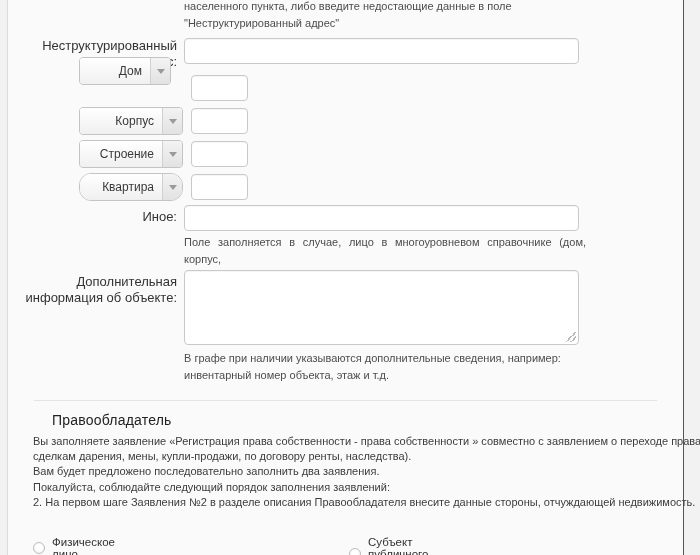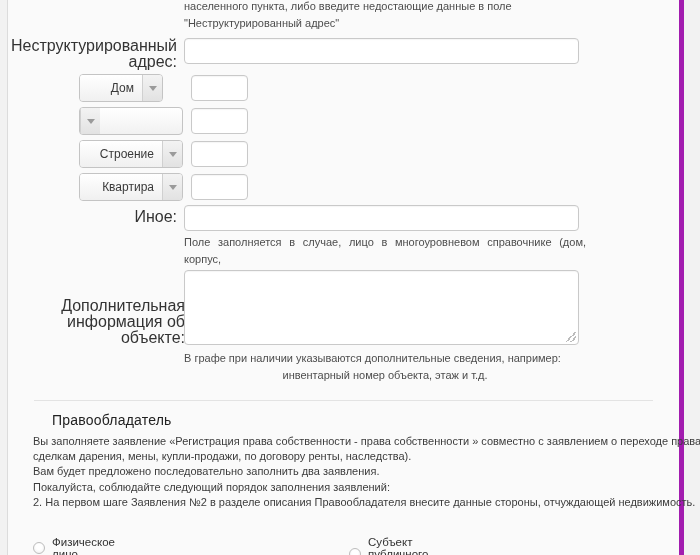--- a/index.html
+++ b/index.html
@@ -22,21 +22,21 @@
   }
   .gutter.left { left: 0; }
   .gutter.right { right: 0; width: 16px; }
 
   
   .panel {
     position: absolute;
     left: 7px; top: 0; width: 677px; height: 555px;
     background: #fafafa;
     border-left: 1px solid #dcdcdc;
-    border-right: 5px solid #a21caf;
+    border-right: 1px solid #a21caf;
   }
   .panel-inner {
     position: absolute; left: 0; top: 0; right: 0; bottom: 0;
     background: #fafafa;
   }
 
   
   .top-hint {
     position: absolute;
     left: 176px; top: -2px; width: 402px;
@@ -45,21 +45,21 @@
     text-align: justify;
   }
   .top-hint .l2 { text-align: left; }
 
   
   .row { position: absolute; }
 
   .lbl {
     position: absolute;
     text-align: right;
-    font-size: 16px;
+    font-size: 13px;
     line-height: 16px;
     color: #333;
   }
 
   .txtinput {
     position: absolute;
     background: #fff;
     border: 1px solid #c9c9c9;
     border-radius: 4px;
     box-shadow: inset 0 1px 1px rgba(0,0,0,.045);
@@ -98,21 +98,21 @@
     border-top: 5px solid #9a9a9a;
   }
 
   
   .hint {
     position: absolute;
     font-size: 11px; line-height: 17px;
     color: #4d4d4d;
     text-align: justify;
   }
-  .hint .last { text-align: center; }
+  .hint .last { text-align: left; }
 
   
   .tarea {
     position: absolute;
     background: #fff;
     border: 1px solid #c9c9c9;
     border-radius: 4px;
     box-shadow: inset 0 1px 1px rgba(0,0,0,.045);
   }
   .tarea .grip {
@@ -180,69 +180,70 @@
 
     <div class="row">
       <div class="lbl" style="left:0px; top:38px; width:169px;">
         <div>Неструктурированный</div>
         <div>адрес:</div>
       </div>
       <input class="txtinput" type="text" style="left: 176px; top: 38px; width: 395px;" value="" placeholder="">
     </div>
 
     <div class="row">
-      <div class="ddwrap" style="left:71px; top:74px; width:84px;justify-content:center;">
+      <div class="ddwrap" style="left:71px; top:57px; width:92px;justify-content:center;">
         <div class="dd-text">Дом</div>
         <div class="dd-arrow">
               <i></i>
             </div>
       </div>
       <input class="txtinput" type="text" style="left: 183px; top: 75px; width: 57px;" value="" placeholder="">
     </div>
 
     <div class="row">
       <div class="ddwrap" style="left:71px; top:107px; width:104px;">
+        <div class="dd-text">Корпус</div>
         <div class="dd-arrow">
               <i></i>
             </div>
       </div>
       <input class="txtinput" type="text" style="left: 183px; top: 108px; width: 57px;" value="" placeholder="">
     </div>
 
     <div class="row">
       <div class="ddwrap" style="left:71px; top:140px; width:104px;">
         <div class="dd-text">Строение</div>
         <div class="dd-arrow">
               <i></i>
             </div>
       </div>
       <input class="txtinput" type="text" style="left: 183px; top: 141px; width: 57px;" value="" placeholder="">
     </div>
 
     <div class="row">
-      <div class="ddwrap" style="left:71px; top:173px; width:104px;">
+      <div class="ddwrap" style="left:71px; top:173px; width:104px;border-radius:12px;">
         <div class="dd-text">Квартира</div>
         <div class="dd-arrow">
               <i></i>
             </div>
       </div>
       <input class="txtinput" type="text" style="left: 183px; top: 174px; width: 57px;" value="" placeholder="">
     </div>
 
     <div class="row">
       <div class="lbl" style="left:0px; top:209px; width:169px;">Иное:</div>
       <input class="txtinput" type="text" style="left: 176px; top: 205px; width: 395px;" value="" placeholder="">
       <div class="hint" style="left:176px; top:234px; width:402px;">
         <div>Поле заполняется в случае, лицо в многоуровневом справочнике (дом, корпус,</div>
         <div class="last">строение, помещение) отсутствует необходимая позиция</div>
       </div>
     </div>
 
     <div class="row">
-      <div class="lbl" style="left:8px; top:274px; width:169px;margin-top:24px;">
+      <div class="lbl" style="left:0px; top:274px; width:169px;">
         <div>Дополнительная</div>
         <div>информация об объекте:</div>
       </div>
       <div class="tarea" style="left:176px; top:270px; width:395px; height:75px;">
         <div class="grip"></div>
       </div>
       <div class="hint" style="left:176px; top:350px; width:402px;">
         <div>В графе при наличии указываются дополнительные сведения, например:</div>
         <div class="last">инвентарный номер объекта, этаж и т.д.</div>
       </div>

